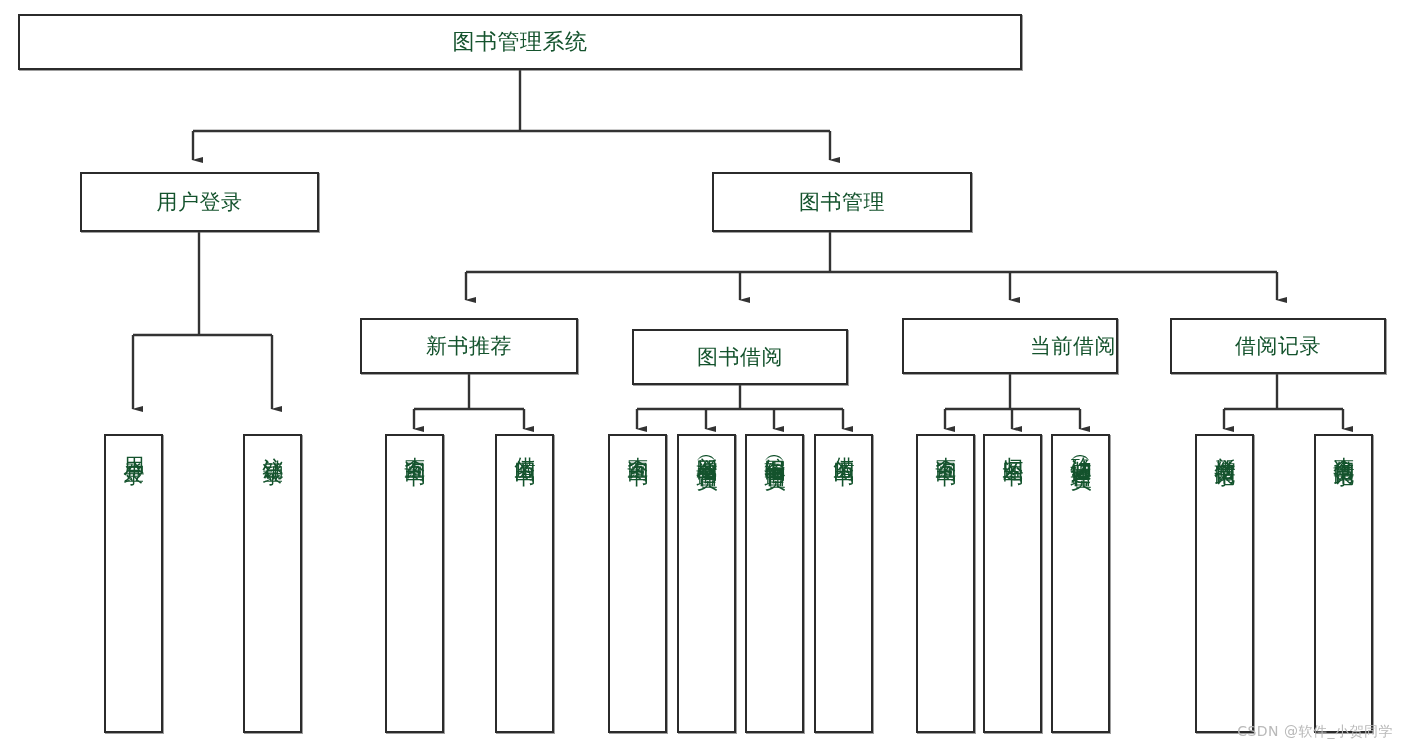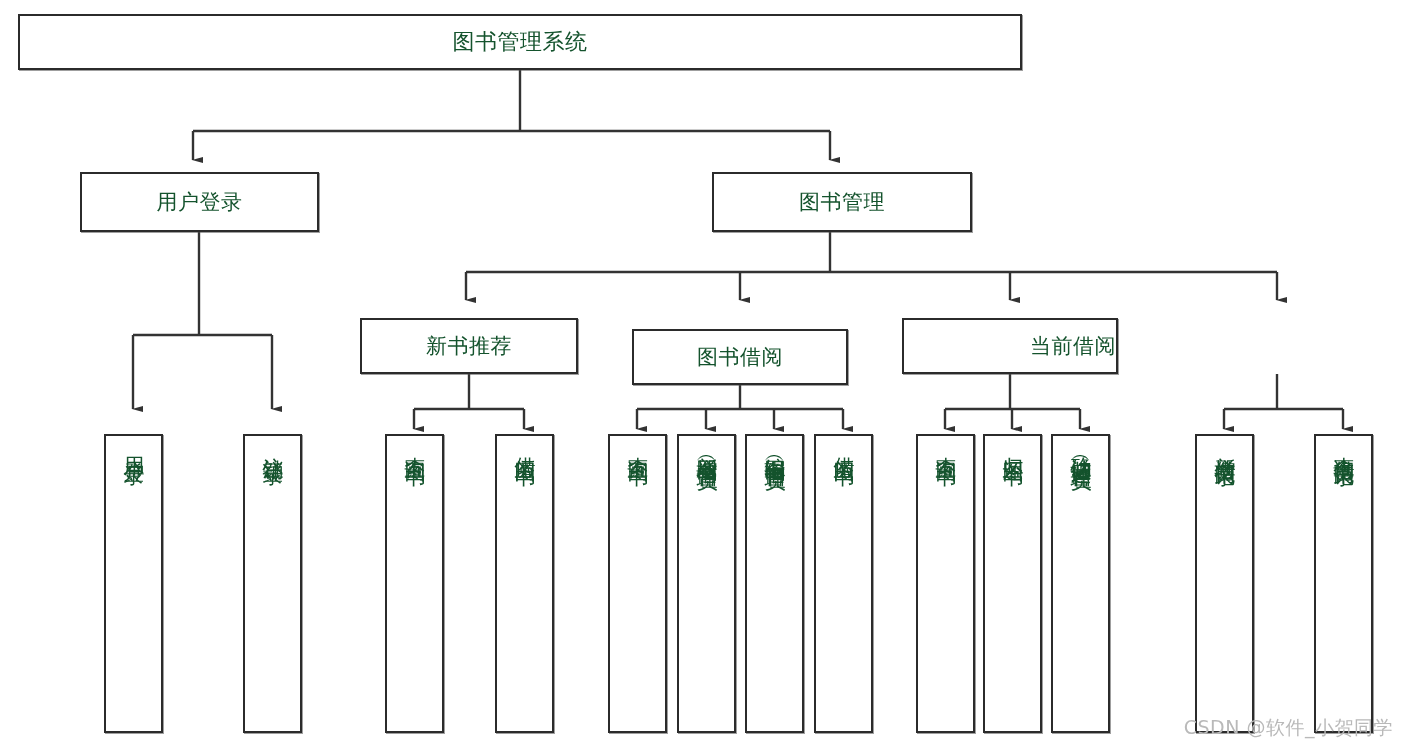--- a/index.html
+++ b/index.html
@@ -58,21 +58,21 @@
     line-height: 1.0;
     letter-spacing: 3px;
     white-space: nowrap;
     -webkit-writing-mode: vertical-rl;
   }
   .node.leaf.tall .label { letter-spacing: 2px; }
   .watermark {
     position: absolute;
     right: 12px;
     bottom: 6px;
-    font-size: 19px;
+    font-size: 14px;
     color: #b9b9b9;
     letter-spacing: 0.5px;
     z-index: 5;
     white-space: nowrap;
   }
 </style>
 </head>
 <body>
 
 <div id="canvas">
@@ -146,20 +146,23 @@
   </div>
 
   <div class="node" style="left:632px; top:318px; width:216px; height:56px;margin-top:11px;">
     <span class="label">图书借阅</span>
   </div>
 
   <div class="node" style="left:902px; top:318px; width:216px; height:56px;justify-content:flex-end;">
     <span class="label">当前借阅</span>
   </div>
 
+  <div class="node" style="left:1170px; top:318px; width:216px; height:56px;">
+    <span class="label">借阅记录</span>
+  </div>
 
   <div class="node leaf" style="left:104px; top:434px; width:59px; height:299px;">
     <span class="label">用户登录</span>
   </div>
 
   <div class="node leaf" style="left:243px; top:434px; width:59px; height:299px;">
     <span class="label">注销登录</span>
   </div>
 
   <div class="node leaf" style="left:385px; top:434px; width:59px; height:299px;">

